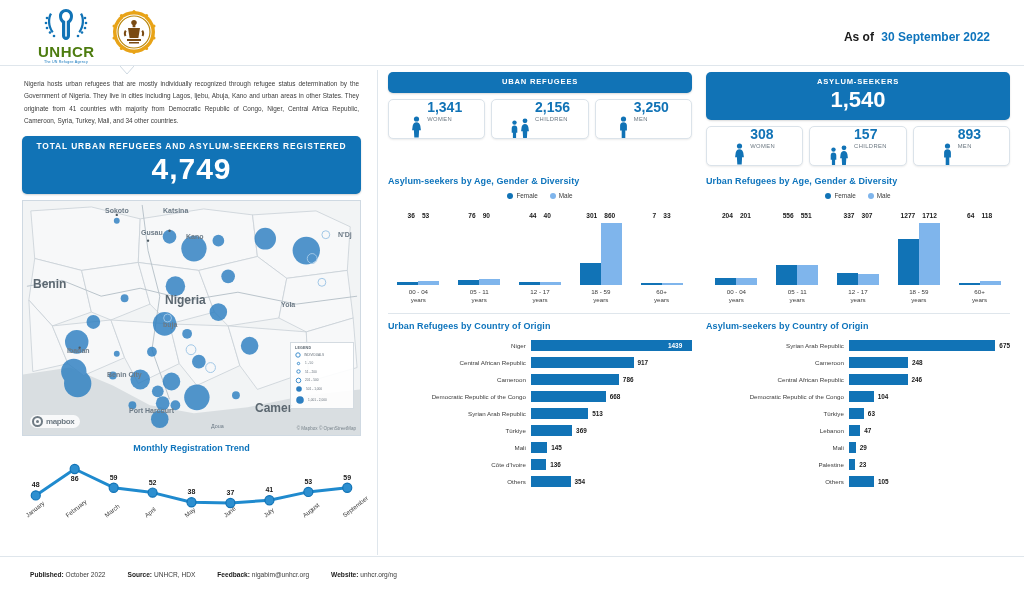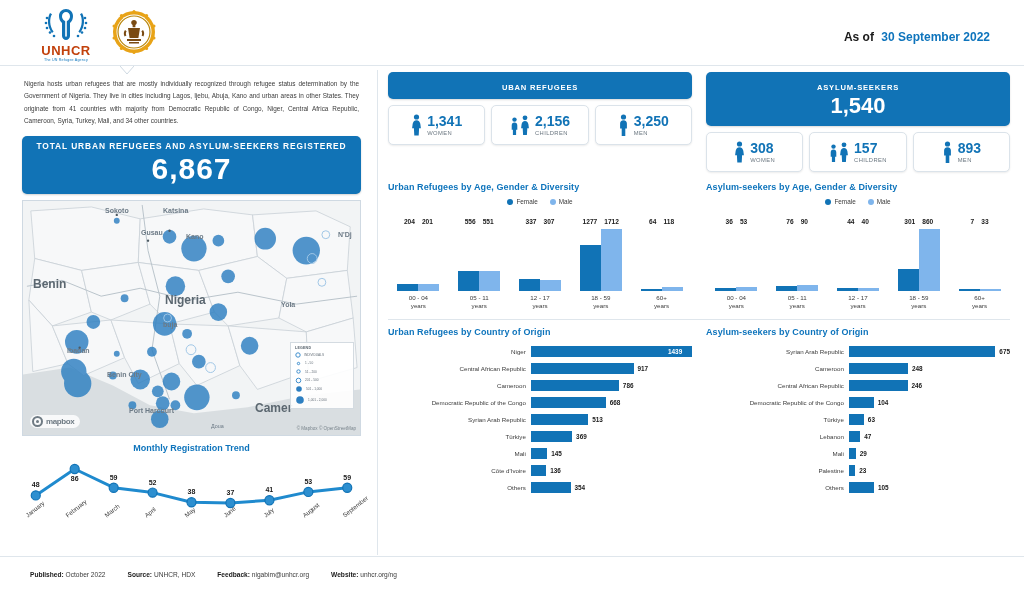--- a/index.html
+++ b/index.html
@@ -11,21 +11,21 @@
     overflow: hidden;
     position: relative;
   }
   .page { width: 1024px; height: 592px; position: relative; }
 
   
   .header { height: 66px; position: relative; border-bottom: 1px solid #dfe6ec; }
   .logos { position: absolute; left: 38px; top: 6px; display: flex; align-items: flex-start; gap: 18px; }
   .unhcr-logo { width: 56px; text-align: center; }
   .unhcr-mark { position: relative; height: 38px; }
-  .unhcr-word { font-size: 13px; font-weight: bold; color: #c2410c; letter-spacing: .5px; line-height: 1; }
+  .unhcr-word { font-size: 15px; font-weight: bold; color: #4d7c0f; letter-spacing: .5px; line-height: 1; }
   .unhcr-sub { font-size: 3.6px; color: #0e74bc; letter-spacing: .2px; margin-top: 1px; }
   .gov-seal { width: 44px; height: 44px; margin-top: 4px; }
 
   .title-block { position: absolute; right: 34px; top: 26px; text-align: right; }
   .dash-title { font-size: 15.5px; font-weight: bold; color: #1a1a1a; letter-spacing: .2px; }
   .dash-asof { font-size: 12px; font-weight: bold; color: #1a1a1a; margin-top: 4px; }
   .dash-asof .date { color: #0e74bc; margin-left: 4px; }
 
   
   .body-area { display: flex; height: 489px; }
@@ -74,27 +74,27 @@
 
   
   .footer { position: absolute; left: 0; bottom: 0; width: 100%; height: 36px; border-top: 1px solid #dfe6ec;
             display: flex; align-items: center; padding-left: 30px; gap: 22px; }
   .foot-item { font-size: 6.6px; color: #3b3b3b; }
   .foot-item b { font-weight: bold; color: #1a1a1a; }
 
   
   .panels-row { display: flex; gap: 14px; }
   .panel { flex: 1; }
-  .big-card { background: #1173b6; border-radius: 5px; text-align: center; padding: 11px 0 7px;
+  .big-card { background: #1173b6; border-radius: 5px; text-align: center; padding: 5px 0 7px;
               box-shadow: 0 1px 2px rgba(0,0,0,.15); }
   .big-card-label { color: #fff; font-size: 7.6px; font-weight: bold; letter-spacing: .8px; }
   .big-card-value { color: #fff; font-size: 22px; font-weight: bold; margin-top: 1px; }
   .mini-row { display: flex; gap: 6px; margin-top: 6px; }
   .mini-card { flex: 1; background: #fff; border: 1px solid #dbe3ea; border-radius: 5px; height: 40px;
-               display: flex; align-items: center; justify-content: center; gap: 5px;
+               display: flex; justify-content: center; gap: 5px;
                box-shadow: 0 1px 2px rgba(0,0,0,.08); }
   .mini-icons { display: flex; align-items: flex-end; gap: 1px; }
   .mini-text { text-align: left; }
   .mini-value { font-size: 14px; font-weight: bold; color: #1173b6; line-height: 1; }
   .mini-label { font-size: 5.8px; color: #6b7781; letter-spacing: .4px; margin-top: 2px; }
 
   
   .chart-sec { margin-top: 10px; }
   .chart-title { font-size: 9px; font-weight: bold; color: #0e74bc; letter-spacing: .1px; }
   .legend-row { display: flex; justify-content: center; gap: 12px; margin-top: 6px; }
@@ -188,21 +188,21 @@
     <div class="left-col">
       <div class="desc-wrap">
         <svg class="desc-caret" viewBox="0 0 14 8">
           <path d="M0 0 L7 8 L14 0" fill="#ffffff" stroke="#cfd9e2" stroke-width="1"></path>
         </svg>
         <div class="desc-text">Nigeria hosts urban refugees that are mostly individually recognized through refugee status determination by the Government of Nigeria. They live in cities including Lagos, Ijebu, Abuja, Kano and urban areas in other States. They originate from 41 countries with majority from Democratic Republic of Congo, Niger, Central Africa Republic, Cameroon, Syria, Turkey, Mali, and 34 other countries.</div>
       </div>
 
       <div class="total-banner">
         <div class="total-label">TOTAL URBAN REFUGEES AND ASYLUM-SEEKERS REGISTERED</div>
-        <div class="total-value">6,867</div>
+        <div class="total-value">4,749</div>
       </div>
 
       <div class="map-box">
         <svg class="map-svg" viewBox="0 0 345 236" preserveAspectRatio="none">
           <rect width="345" height="236" fill="#f2f4f5"></rect>
           <path d="M0 175 L48 168 L92 186 L130 206 L175 214 L230 208 L290 196 L345 190 L345 236 L0 236 Z" fill="#d9dee1"></path>
           <g stroke="#c8d0d6" stroke-width=".8" fill="#f7f8f9">
             <path d="M8 10 L70 6 L120 18 L118 62 L60 70 L12 58 Z"></path>
             <path d="M120 18 L185 8 L235 14 L240 56 L180 70 L118 62 Z"></path>
             <path d="M235 14 L300 10 L335 26 L332 70 L270 78 L240 56 Z"></path>
@@ -485,20 +485,93 @@
                 <div class="mini-value">893</div>
                 <div class="mini-label">MEN</div>
               </div>
             </div>
           </div>
         </div>
       </div>
 
       <div class="panels-row chart-sec">
         <div class="panel">
+          <div class="chart-title">Asylum-seekers by Age, Gender &amp; Diversity</div>
+          <div class="legend-row">
+            <div class="legend-item">
+              <span class="legend-dot" style="background:#1173b6"></span>
+              <span>Female</span>
+            </div>
+            <div class="legend-item">
+              <span class="legend-dot" style="background:#7fb5ec"></span>
+              <span>Male</span>
+            </div>
+          </div>
+          <div class="agd-chart" id="agd-1">
+              <div class="agd-group">
+                <div class="agd-nums">
+                  <span>36</span>
+                  <span>53</span>
+                </div>
+                <div class="agd-bars">
+                  <div class="agd-bar f" style="height:2.6px"></div>
+                  <div class="agd-bar m" style="height:3.8px"></div>
+                </div>
+              </div>
+              <div class="agd-group">
+                <div class="agd-nums">
+                  <span>76</span>
+                  <span>90</span>
+                </div>
+                <div class="agd-bars">
+                  <div class="agd-bar f" style="height:5.5px"></div>
+                  <div class="agd-bar m" style="height:6.5px"></div>
+                </div>
+              </div>
+              <div class="agd-group">
+                <div class="agd-nums">
+                  <span>44</span>
+                  <span>40</span>
+                </div>
+                <div class="agd-bars">
+                  <div class="agd-bar f" style="height:3.2px"></div>
+                  <div class="agd-bar m" style="height:2.9px"></div>
+                </div>
+              </div>
+              <div class="agd-group">
+                <div class="agd-nums">
+                  <span>301</span>
+                  <span>860</span>
+                </div>
+                <div class="agd-bars">
+                  <div class="agd-bar f" style="height:21.7px"></div>
+                  <div class="agd-bar m" style="height:62.0px"></div>
+                </div>
+              </div>
+              <div class="agd-group">
+                <div class="agd-nums">
+                  <span>7</span>
+                  <span>33</span>
+                </div>
+                <div class="agd-bars">
+                  <div class="agd-bar f" style="height:2.0px"></div>
+                  <div class="agd-bar m" style="height:2.4px"></div>
+                </div>
+              </div>
+            </div>
+          <div class="agd-axis" id="agdaxis-1">
+              <div>00 - 04<br>years</div>
+              <div>05 - 11<br>years</div>
+              <div>12 - 17<br>years</div>
+              <div>18 - 59<br>years</div>
+              <div>60+<br>years</div>
+            </div>
+        </div>
+
+        <div class="panel">
           <div class="chart-title">Urban Refugees by Age, Gender &amp; Diversity</div>
           <div class="legend-row">
             <div class="legend-item">
               <span class="legend-dot" style="background:#1173b6"></span>
               <span>Female</span>
             </div>
             <div class="legend-item">
               <span class="legend-dot" style="background:#7fb5ec"></span>
               <span>Male</span>
             </div>
@@ -549,93 +622,20 @@
                   <span>64</span>
                   <span>118</span>
                 </div>
                 <div class="agd-bars">
                   <div class="agd-bar f" style="height:2.3px"></div>
                   <div class="agd-bar m" style="height:4.3px"></div>
                 </div>
               </div>
             </div>
           <div class="agd-axis" id="agdaxis-0">
-              <div>00 - 04<br>years</div>
-              <div>05 - 11<br>years</div>
-              <div>12 - 17<br>years</div>
-              <div>18 - 59<br>years</div>
-              <div>60+<br>years</div>
-            </div>
-        </div>
-
-        <div class="panel">
-          <div class="chart-title">Asylum-seekers by Age, Gender &amp; Diversity</div>
-          <div class="legend-row">
-            <div class="legend-item">
-              <span class="legend-dot" style="background:#1173b6"></span>
-              <span>Female</span>
-            </div>
-            <div class="legend-item">
-              <span class="legend-dot" style="background:#7fb5ec"></span>
-              <span>Male</span>
-            </div>
-          </div>
-          <div class="agd-chart" id="agd-1">
-              <div class="agd-group">
-                <div class="agd-nums">
-                  <span>36</span>
-                  <span>53</span>
-                </div>
-                <div class="agd-bars">
-                  <div class="agd-bar f" style="height:2.6px"></div>
-                  <div class="agd-bar m" style="height:3.8px"></div>
-                </div>
-              </div>
-              <div class="agd-group">
-                <div class="agd-nums">
-                  <span>76</span>
-                  <span>90</span>
-                </div>
-                <div class="agd-bars">
-                  <div class="agd-bar f" style="height:5.5px"></div>
-                  <div class="agd-bar m" style="height:6.5px"></div>
-                </div>
-              </div>
-              <div class="agd-group">
-                <div class="agd-nums">
-                  <span>44</span>
-                  <span>40</span>
-                </div>
-                <div class="agd-bars">
-                  <div class="agd-bar f" style="height:3.2px"></div>
-                  <div class="agd-bar m" style="height:2.9px"></div>
-                </div>
-              </div>
-              <div class="agd-group">
-                <div class="agd-nums">
-                  <span>301</span>
-                  <span>860</span>
-                </div>
-                <div class="agd-bars">
-                  <div class="agd-bar f" style="height:21.7px"></div>
-                  <div class="agd-bar m" style="height:62.0px"></div>
-                </div>
-              </div>
-              <div class="agd-group">
-                <div class="agd-nums">
-                  <span>7</span>
-                  <span>33</span>
-                </div>
-                <div class="agd-bars">
-                  <div class="agd-bar f" style="height:2.0px"></div>
-                  <div class="agd-bar m" style="height:2.4px"></div>
-                </div>
-              </div>
-            </div>
-          <div class="agd-axis" id="agdaxis-1">
               <div>00 - 04<br>years</div>
               <div>05 - 11<br>years</div>
               <div>12 - 17<br>years</div>
               <div>18 - 59<br>years</div>
               <div>60+<br>years</div>
             </div>
         </div>
       </div>
 
       <div class="panels-row coo-sec">

